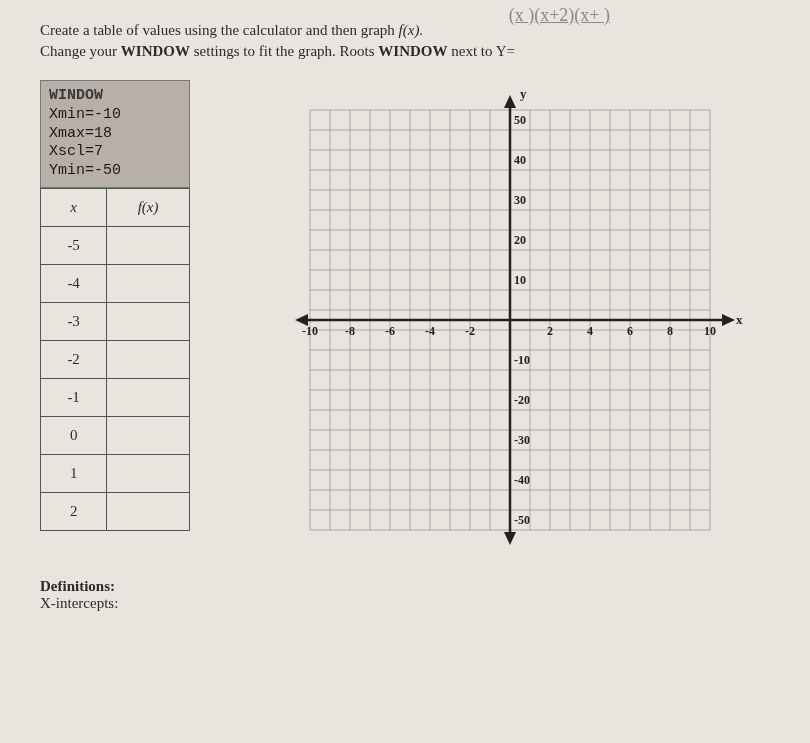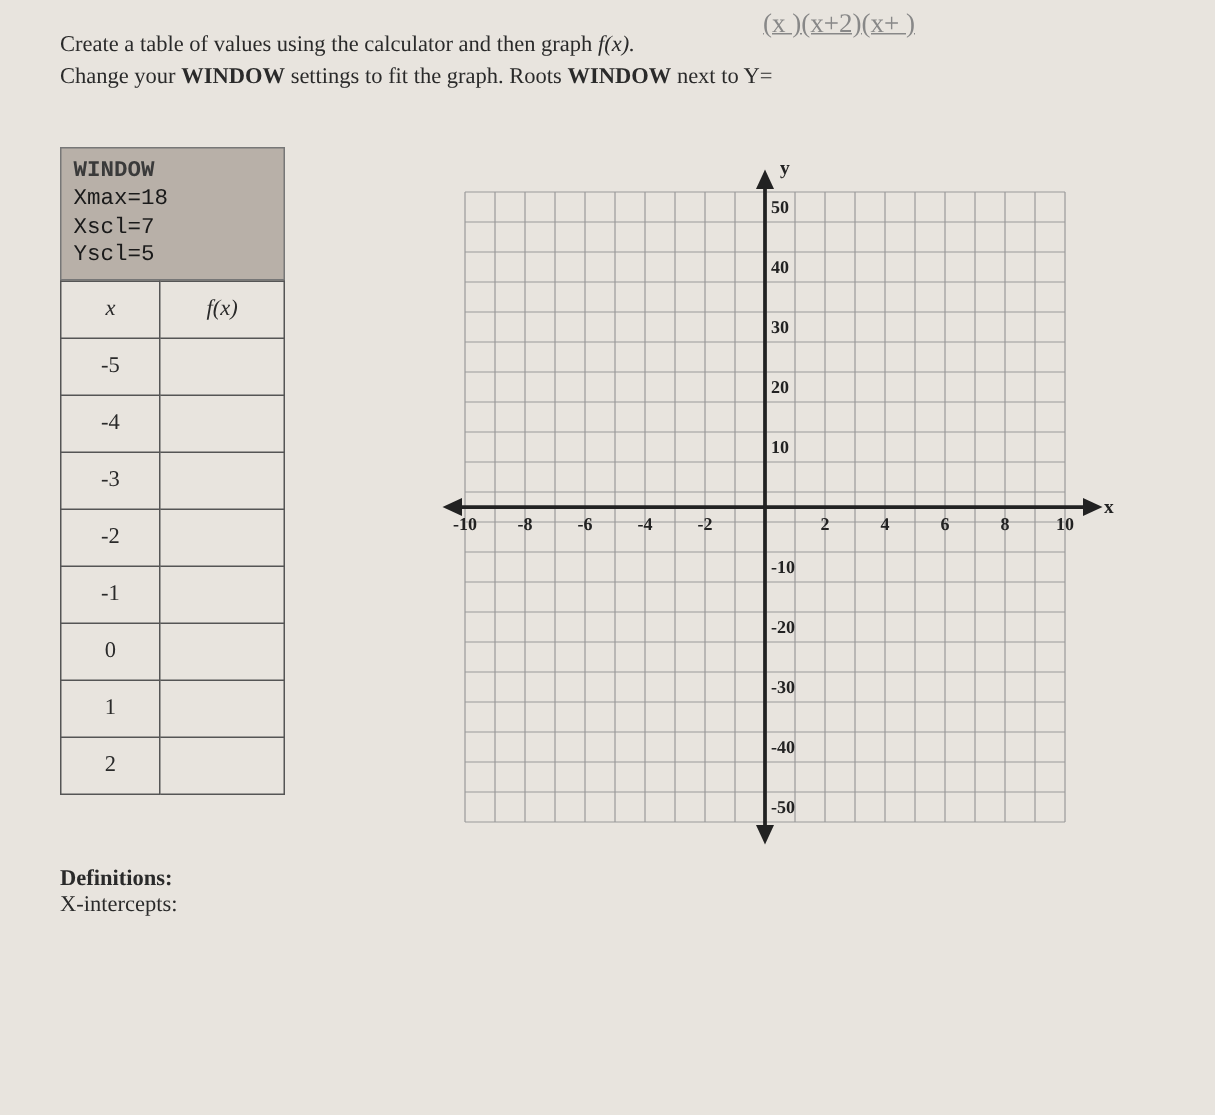--- a/index.html
+++ b/index.html
@@ -16,21 +16,21 @@
       position: absolute;
       top: 5px;
       right: 200px;
       font-family: cursive;
       color: #888;
       font-size: 18px;
       text-decoration: underline;
     }
     .instructions {
       font-size: 15px;
-      margin-bottom: 36px;
+      margin-bottom: 18px;
       line-height: 1.4;
     }
     .instructions .bold { font-weight: bold; }
     .content-row {
       display: flex;
       gap: 50px;
       align-items: flex-start;
     }
     .left-col {
       width: 180px;
@@ -71,42 +71,43 @@
       width: 480px;
       height: 480px;
     }
     .graph-area svg {
       width: 100%;
       height: 100%;
     }
     .footer-row {
       display: flex;
       justify-content: space-between;
-      margin-top: 0;
+      margin-top: 18px;
       font-size: 15px;
     }
     .footer-left .bold { font-weight: bold; }
   </style>
 </head>
 <body>
 
 <div class="handwritten">(x  )(x+2)(x+ )</div>
 
 <div class="instructions">
   <span>Create a table of values using the calculator and then graph </span><i>f(x).</i><br>
   <span>Change your </span><span class="bold">WINDOW</span><span> settings to fit the graph. Roots </span><span class="bold">WINDOW</span><span> next to Y=</span>
 </div>
 
 <div class="content-row">
   <div class="left-col">
     <div class="window-box">
       <div class="title">WINDOW</div>
+      <div>Xmin=-10</div>
       <div>Xmax=18</div>
       <div>Xscl=7</div>
-      <div>Yscl=5</div>
+      <div>Ymin=-50</div>
     </div>
     <table class="values">
       <tbody>
           <tr>
         <th>x</th>
         <th>f(x)</th>
       </tr>
       <tr>
             <td>-5</td>
             <td></td>

